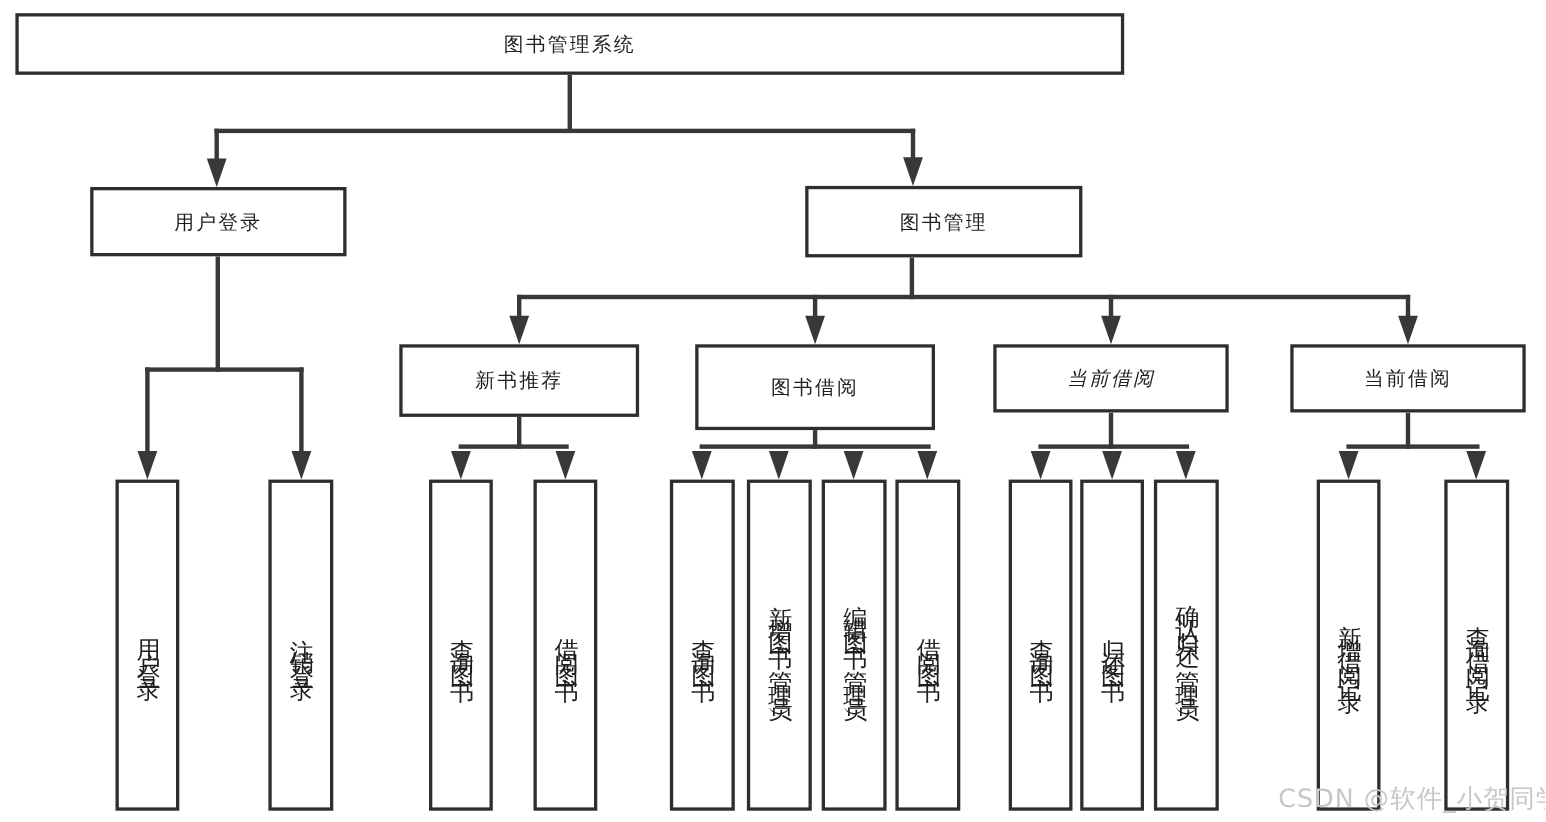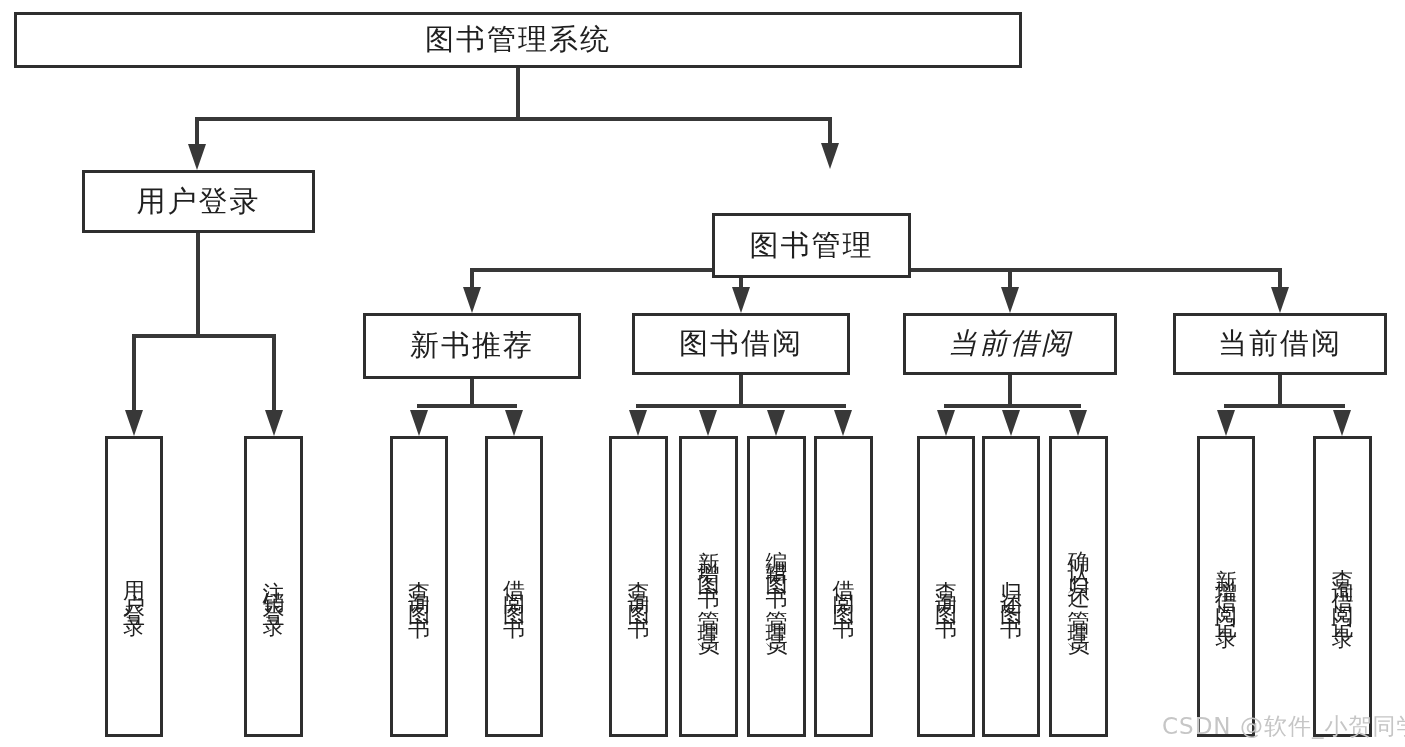--- a/index.html
+++ b/index.html
@@ -16,21 +16,21 @@
     position: absolute;
     box-sizing: border-box;
     background: #ffffff;
     border: 3px solid #2e2e2e;
     display: flex;
     align-items: center;
     justify-content: center;
     z-index: 2;
   }
   .hbox span {
-    font-size: 29px;
+    font-size: 18px;
     letter-spacing: 2px;
     color: #1f1f1f;
     white-space: nowrap;
   }
   .vbox { top: 436px; height: 301px; }
   .vbox span {
     writing-mode: vertical-rl;
     text-orientation: mixed;
     font-size: 22px;
     letter-spacing: 12px;
@@ -75,21 +75,21 @@
   <div class="line" style="left:516px; top:68px; width:4px; height:52px;"></div>
   <div class="line" style="left:195px; top:117px; width:637px; height:4px;"></div>
   <div class="line" style="left:195px; top:117px; width:4px; height:33px;"></div>
   <div class="ah" style="left:188px; top:144px;"></div>
   <div class="line" style="left:828px; top:117px; width:4px; height:33px;"></div>
   <div class="ah" style="left:821px; top:143px;"></div>
 
   <div class="node hbox" style="left:82px; top:170px; width:233px; height:63px;">
     <span>用户登录</span>
   </div>
-  <div class="node hbox" style="left:712px; top:169px; width:199px; height:65px;margin-top:44px;">
+  <div class="node hbox" style="left:732px; top:169px; width:252px; height:65px;">
     <span>图书管理</span>
   </div>
 
   <div class="line" style="left:196px; top:233px; width:4px; height:105px;"></div>
   <div class="line" style="left:132px; top:334px; width:144px; height:4px;"></div>
   <div class="line" style="left:132px; top:334px; width:4px; height:78px;"></div>
   <div class="ah" style="left:125px; top:410px;"></div>
   <div class="line" style="left:272px; top:334px; width:4px; height:78px;"></div>
   <div class="ah" style="left:265px; top:410px;"></div>
 
@@ -100,21 +100,21 @@
   <div class="line" style="left:739px; top:268px; width:4px; height:26px;"></div>
   <div class="ah" style="left:732px; top:287px;"></div>
   <div class="line" style="left:1008px; top:268px; width:4px; height:26px;"></div>
   <div class="ah" style="left:1001px; top:287px;"></div>
   <div class="line" style="left:1278px; top:268px; width:4px; height:26px;"></div>
   <div class="ah" style="left:1271px; top:287px;"></div>
 
   <div class="node hbox" style="left:363px; top:313px; width:218px; height:66px;">
     <span>新书推荐</span>
   </div>
-  <div class="node hbox" style="left:632px; top:313px; width:218px; height:62px;">
+  <div class="node hbox" style="left:632px; top:313px; width:218px; height:78px;">
     <span>图书借阅</span>
   </div>
   <div class="node hbox" style="left:903px; top:313px; width:214px; height:62px;font-style:italic;">
     <span>当前借阅</span>
   </div>
   <div class="node hbox" style="left:1173px; top:313px; width:214px; height:62px;">
     <span>当前借阅</span>
   </div>
 
   <div class="line" style="left:470px; top:375px; width:4px; height:33px;"></div>

